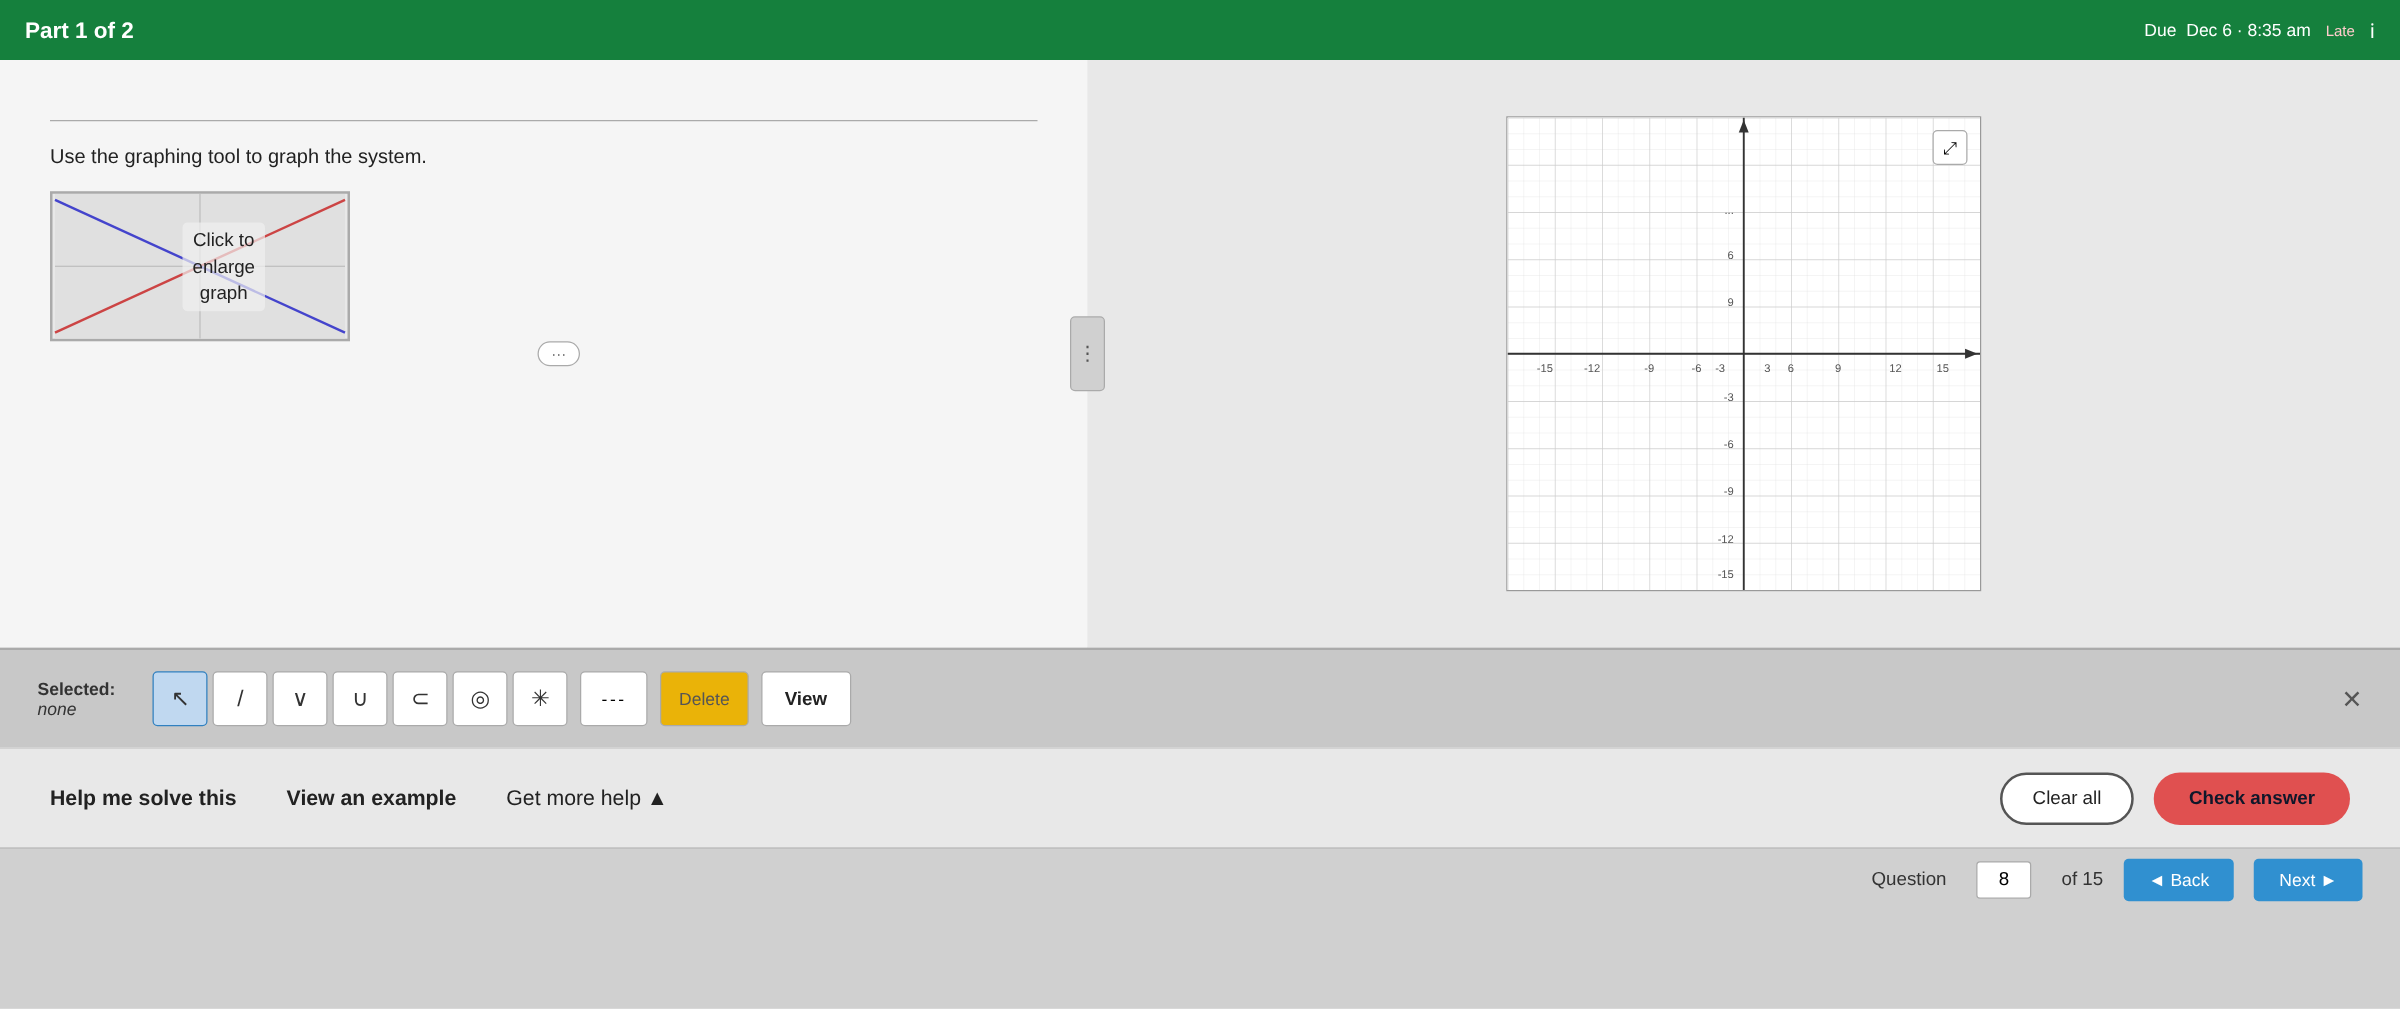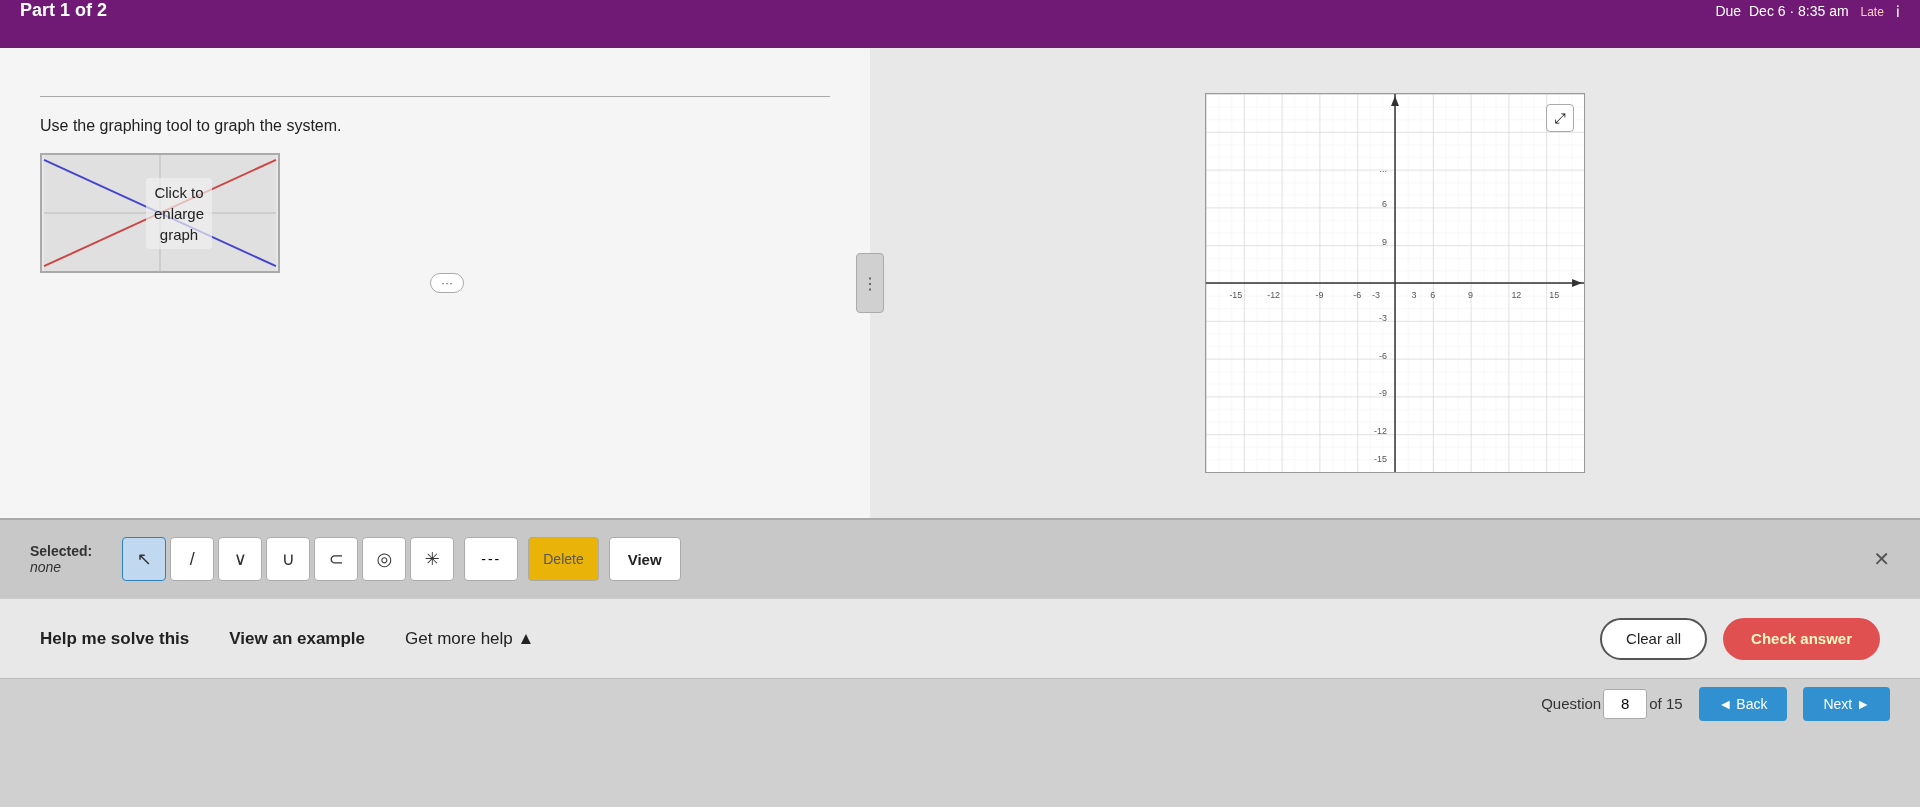--- a/index.html
+++ b/index.html
@@ -7,24 +7,24 @@
       font-family: Arial, sans-serif;
       background: #d0d0d0;
       width: 1920px;
       min-height: 807px;
       overflow: hidden;
       position: relative;
     }
 
     
     .header-bar {
-      background: #701a75;
+      background: #15803d;
       height: 48px;
       display: flex;
-      align-items: flex-start;
+      align-items: center;
       justify-content: space-between;
       padding: 0 20px;
     }
     .header-part {
       color: white;
       font-size: 18px;
       font-weight: bold;
     }
     .header-due {
       color: white;
@@ -259,42 +259,42 @@
     }
 
     .check-answer-btn {
       height: 42px;
       padding: 0 28px;
       background: #e05050;
       border: none;
       border-radius: 22px;
       cursor: pointer;
       font-size: 15px;
-      color: #fef9c3;
+      color: #0f172a;
       font-weight: bold;
     }
 
     
     .nav-bar {
       background: #d0d0d0;
       height: 50px;
       display: flex;
       align-items: center;
       justify-content: flex-end;
       padding: 0 30px;
       gap: 16px;
       border-top: 1px solid #bbb;
     }
 
     .question-info {
       font-size: 15px;
       color: #333;
       display: flex;
       align-items: center;
-      gap: 2px;
+      gap: 24px;
     }
 
     .question-num-input {
       width: 44px;
       height: 30px;
       border: 1px solid #aaa;
       text-align: center;
       font-size: 15px;
       border-radius: 3px;
     }

